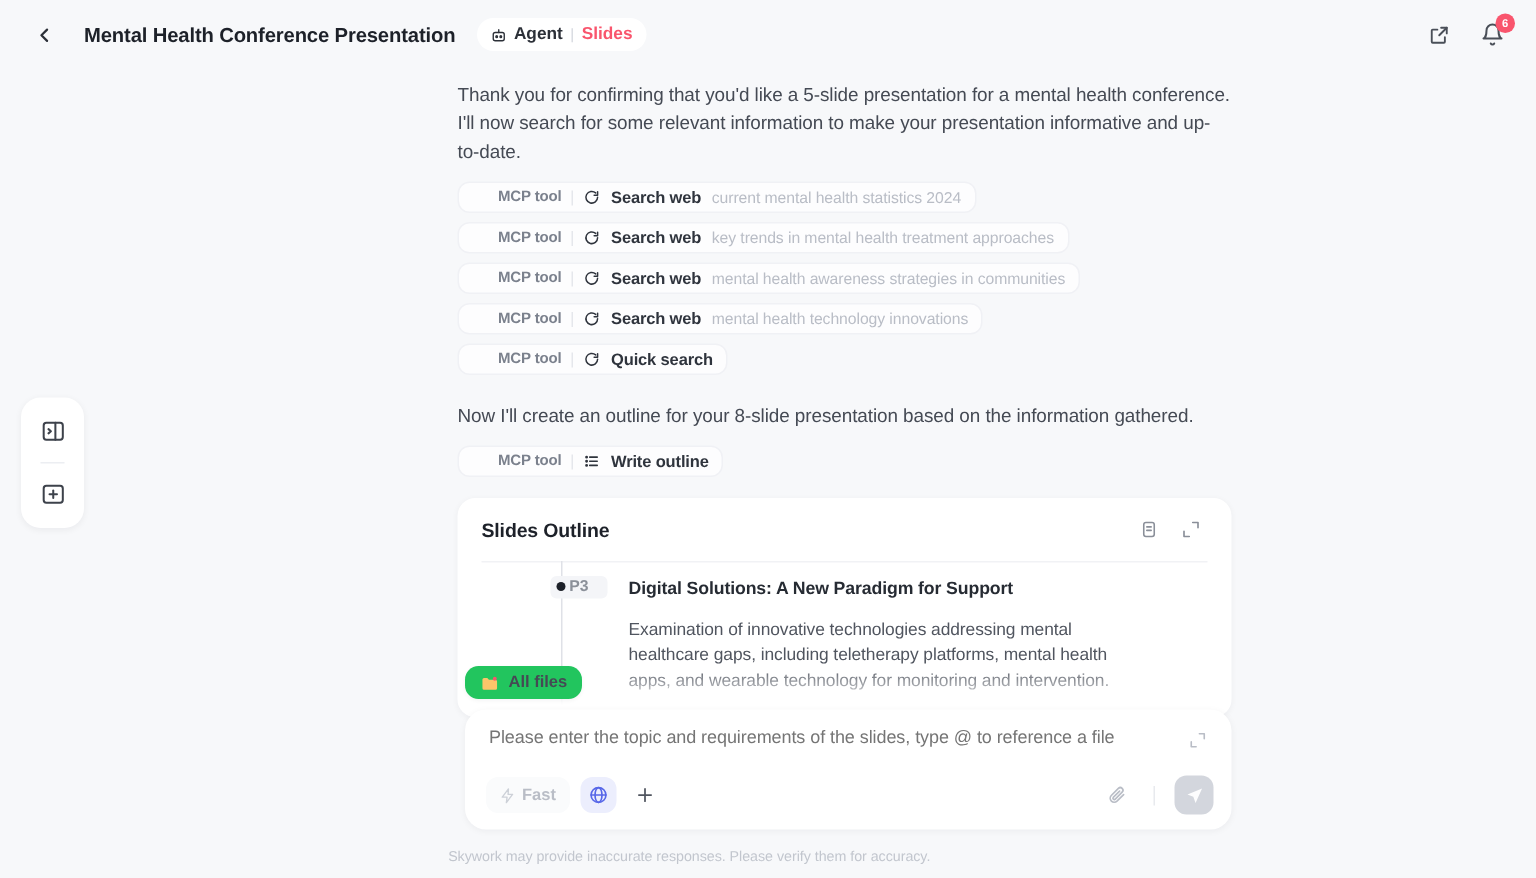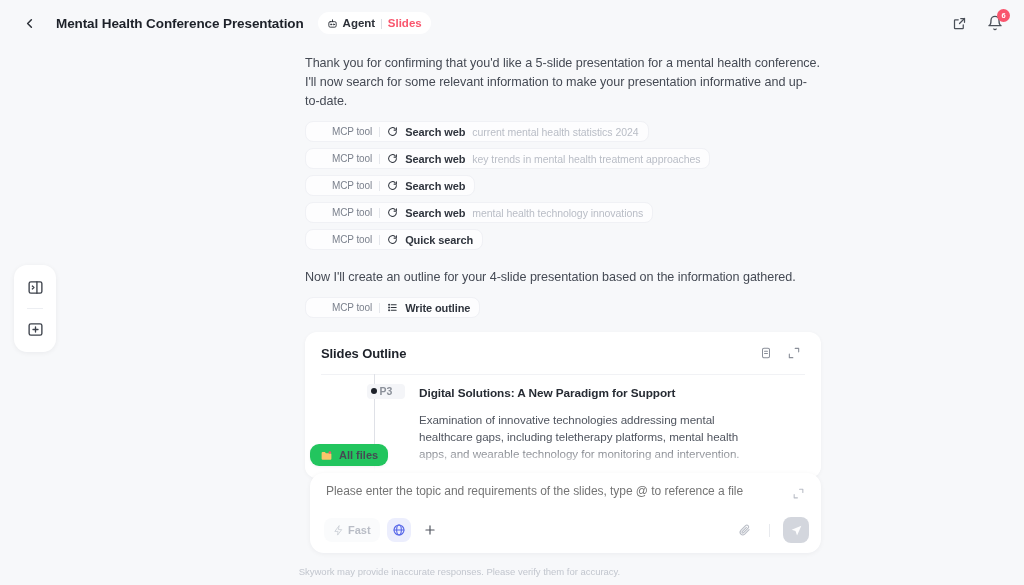--- a/index.html
+++ b/index.html
@@ -62,21 +62,21 @@
   }
   .msg {
     font-size: 12.6px; line-height: 19px; color: #454a54; letter-spacing: -0.05px;
   }
   .chips { margin-top: 10px; display: flex; flex-direction: column; gap: 6px; align-items: flex-start; }
   .chip {
     display: inline-flex; align-items: center; gap: 7px;
     background: #fdfdfe; border: 1px solid #f0f1f5; border-radius: 8px;
     height: 21px; padding: 0 9px; cursor: pointer;
   }
-  .chip-tag { font-size: 10px; font-weight: 400; color: #7b818d; letter-spacing: -0.1px; padding-left: 17px; }
+  .chip-tag { font-size: 10px; font-weight: 700; color: #7b818d; letter-spacing: -0.1px; padding-left: 17px; }
   .chip-div { width: 1px; height: 10px; background: #e5e7ec; }
   .chip-ico { display: flex; align-items: center; color: #2f343d; }
   .chip-act { font-size: 11px; font-weight: 700; color: #2f343d; letter-spacing: -0.1px; }
   .chip-arg { font-size: 10.5px; color: #b9bdc6; letter-spacing: -0.05px; white-space: nowrap; }
   .msg2 { margin-top: 18px; }
 
   
   .outline-card {
     margin-top: 14px; width: 516px; height: 146px;
     background: #ffffff; border-radius: 12px; overflow: hidden; position: relative;
@@ -271,20 +271,21 @@
       <div class="chip">
         <span class="chip-tag">MCP tool</span>
         <span class="chip-div"></span>
         <span class="chip-ico">
           <svg width="11" height="11" viewBox="0 0 24 24" fill="none" stroke="currentColor" stroke-width="2.2" stroke-linecap="round" stroke-linejoin="round">
               <path d="M20.5 12a8.5 8.5 0 1 1-2.8-6.3"></path>
               <polyline points="20.5 4 20.5 9 15.5 9"></polyline>
             </svg>
         </span>
         <span class="chip-act">Search web</span>
+        <span class="chip-arg">mental health awareness strategies in communities</span>
       </div>
 
       <div class="chip">
         <span class="chip-tag">MCP tool</span>
         <span class="chip-div"></span>
         <span class="chip-ico">
           <svg width="11" height="11" viewBox="0 0 24 24" fill="none" stroke="currentColor" stroke-width="2.2" stroke-linecap="round" stroke-linejoin="round">
               <path d="M20.5 12a8.5 8.5 0 1 1-2.8-6.3"></path>
               <polyline points="20.5 4 20.5 9 15.5 9"></polyline>
             </svg>
@@ -299,21 +300,21 @@
         <span class="chip-ico">
           <svg width="11" height="11" viewBox="0 0 24 24" fill="none" stroke="currentColor" stroke-width="2.2" stroke-linecap="round" stroke-linejoin="round">
               <path d="M20.5 12a8.5 8.5 0 1 1-2.8-6.3"></path>
               <polyline points="20.5 4 20.5 9 15.5 9"></polyline>
             </svg>
         </span>
         <span class="chip-act">Quick search</span>
       </div>
     </div>
 
-    <div class="msg msg2">Now I'll create an outline for your 4-slide presentation based on the information gathered.</div>
+    <div class="msg msg2">Now I'll create an outline for your 8-slide presentation based on the information gathered.</div>
 
     <div class="chips">
       <div class="chip">
         <span class="chip-tag">MCP tool</span>
         <span class="chip-div"></span>
         <span class="chip-ico">
           <svg width="11" height="11" viewBox="0 0 24 24" fill="none" stroke="currentColor" stroke-width="2.2" stroke-linecap="round" stroke-linejoin="round">
               <line x1="9" y1="6" x2="20" y2="6"></line>
               <line x1="9" y1="12" x2="20" y2="12"></line>
               <line x1="9" y1="18" x2="20" y2="18"></line>

